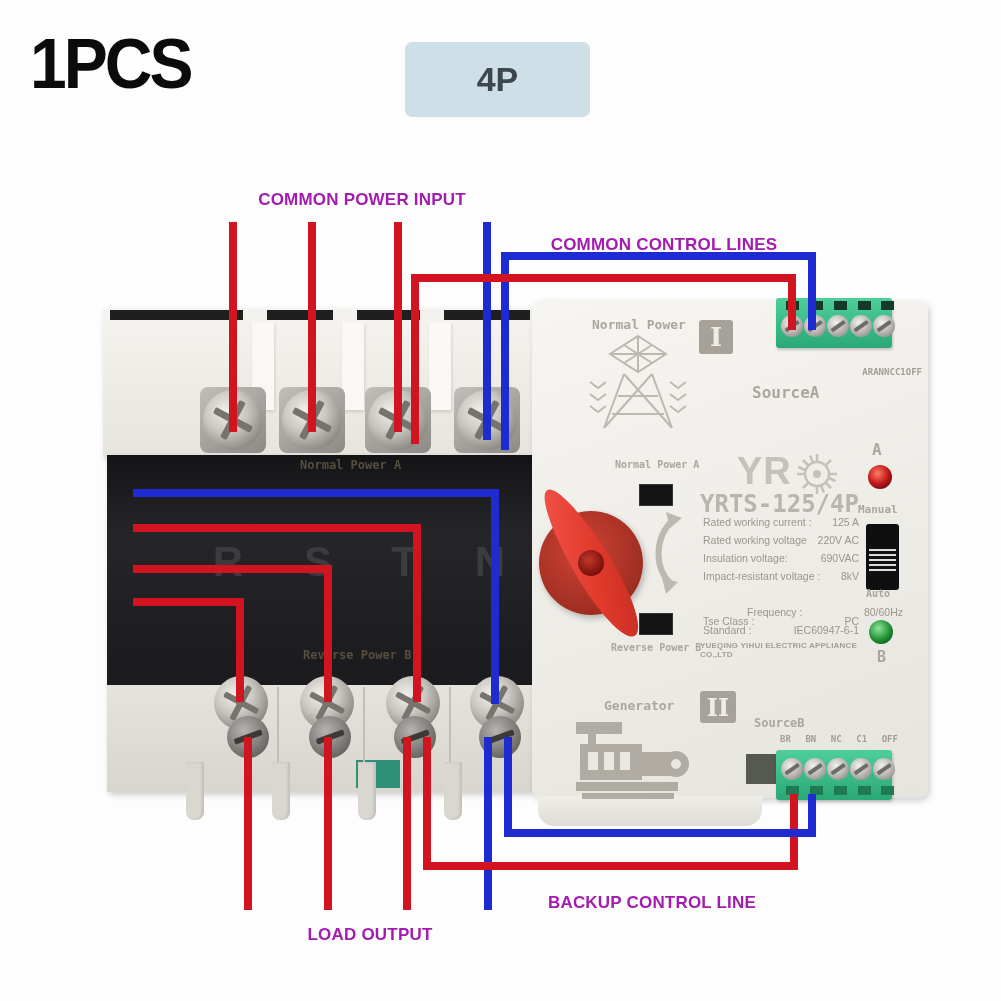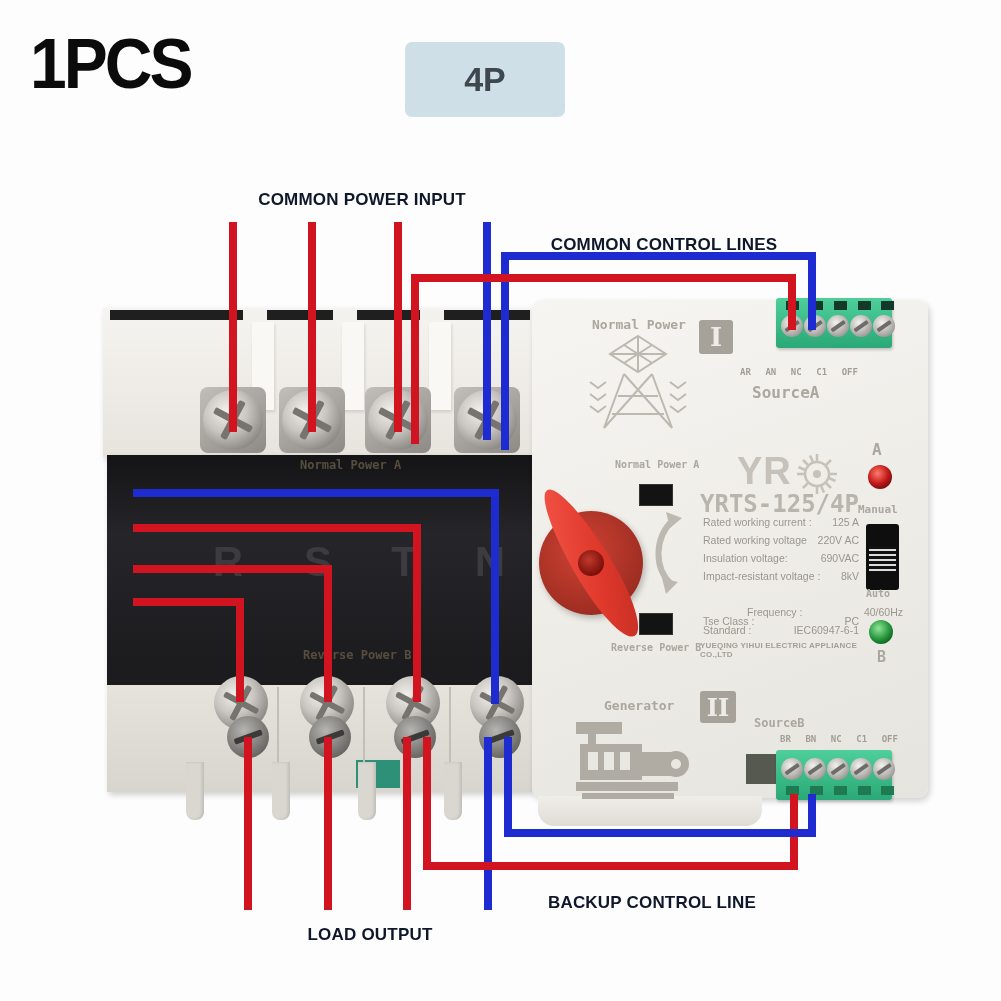--- a/index.html
+++ b/index.html
@@ -1,24 +1,24 @@
 <!DOCTYPE html>
 <html><head>
 <meta charset="utf-8">
 <style>
   html,body{margin:0;padding:0;background:#ffffff;}
   #stage{position:relative;width:1001px;height:1001px;background:#fdfdfd;overflow:hidden;
          font-family:"Liberation Sans",sans-serif;}
   .abs{position:absolute;}
 
   
-  .annot{font-weight:bold;color:#0f172a;font-size:17px;letter-spacing:.2px;z-index:6;text-align:center;}
+  .annot{font-weight:bold;color:#a21caf;font-size:17px;letter-spacing:.2px;z-index:6;text-align:center;}
   #qty{left:30px;top:22px;font-size:66px;font-weight:bold;color:#0b0b0b;letter-spacing:-3px;
        transform:scaleY(1.08);transform-origin:top left;z-index:6;}
-  #badge{left:405px;top:42px;width:160px;height:75px;border-radius:7px;background:#cfdfe8;
+  #badge{left:405px;top:42px;width:185px;height:75px;border-radius:7px;background:#cfdfe8;
          display:flex;align-items:center;justify-content:center;z-index:6;}
   #badge span{font-size:34px;font-weight:bold;color:#3e464e;}
 
   
   .wr,.wb{position:absolute;z-index:5;}
   .wr{background:#d11420;}
   .wb{background:#1e2bd0;}
 
   
   .body-shadow{box-shadow:2px 3px 6px rgba(0,0,0,.18);}
@@ -162,21 +162,21 @@
   <div class="abs gslot" style="left:786px;top:301px;"></div>
   <div class="abs gslot" style="left:810px;top:301px;"></div>
   <div class="abs gslot" style="left:834px;top:301px;"></div>
   <div class="abs gslot" style="left:858px;top:301px;"></div>
   <div class="abs gslot" style="left:881px;top:301px;"></div>
   <div class="abs gscrew" style="left:781px;top:315px;"></div>
   <div class="abs gscrew" style="left:804px;top:315px;"></div>
   <div class="abs gscrew" style="left:827px;top:315px;"></div>
   <div class="abs gscrew" style="left:850px;top:315px;"></div>
   <div class="abs gscrew" style="left:873px;top:315px;"></div>
-  <div class="abs term-row" style="left:740px;top:367px;width:118px;">
+  <div class="abs term-row" style="left:804px;top:367px;width:118px;justify-content:flex-end;">
     <span>AR</span>
     <span>AN</span>
     <span>NC</span>
     <span>C1</span>
     <span>OFF</span>
   </div>
   <div class="abs dev-gray" style="left:752px;top:383px;font-size:16px;">SourceA</div>
 
   <div class="abs" style="left:737px;top:450px;z-index:2;font-size:38px;font-weight:bold;color:#c6c2ba;letter-spacing:1px;">YR</div>
   <svg class="abs" style="left:794px;top:451px;z-index:2;" width="46" height="46">
@@ -207,21 +207,21 @@
   <div class="abs spec-row" style="left:703px;top:570px;">
     <span>Impact-resistant voltage :</span>
     <span>8kV</span>
     </div>
   <div class="abs spec-row" style="left:703px;top:588px;margin-top:27px;">
     <span>Tse Class :</span>
     <span>PC</span>
     </div>
   <div class="abs spec-row" style="left:703px;top:606px;margin-left:44px;">
     <span>Frequency :</span>
-    <span>40/60Hz</span>
+    <span>80/60Hz</span>
     </div>
   <div class="abs spec-row" style="left:703px;top:624px;">
     <span>Standard :</span>
     <span>IEC60947-6-1</span>
     </div>
   <div class="abs" style="left:700px;top:641px;width:162px;z-index:2;font-size:8px;font-weight:bold;color:#a39f97;letter-spacing:.2px;">YUEQING YIHUI ELECTRIC APPLIANCE CO.,LTD</div>
 
   <div class="abs dev-gray" style="left:615px;top:459px;font-size:10px;">Normal Power A</div>
   <div class="abs black-window" style="left:639px;top:484px;"></div>
   <svg class="abs" style="left:644px;top:510px;z-index:2;" width="40" height="84">

